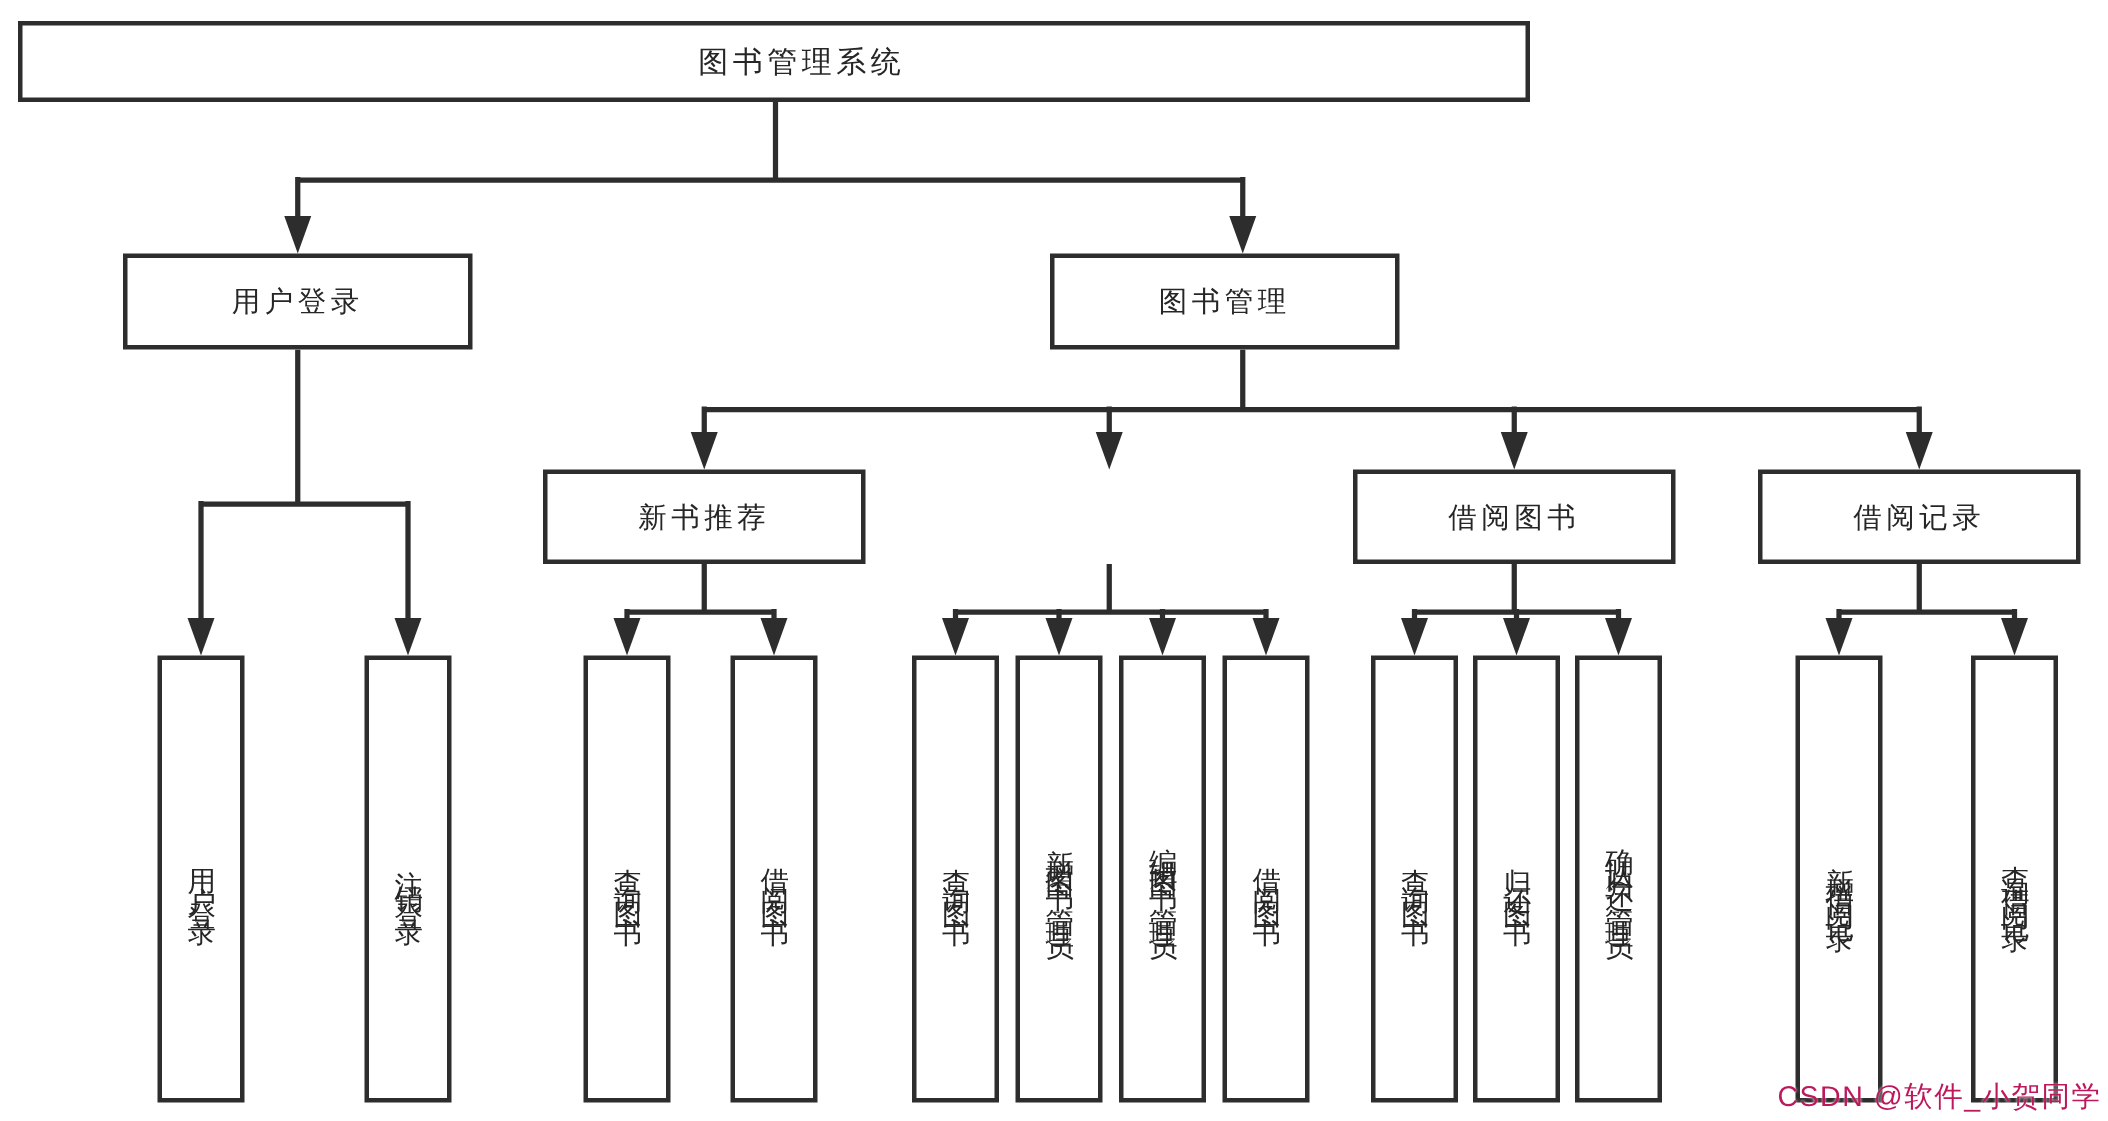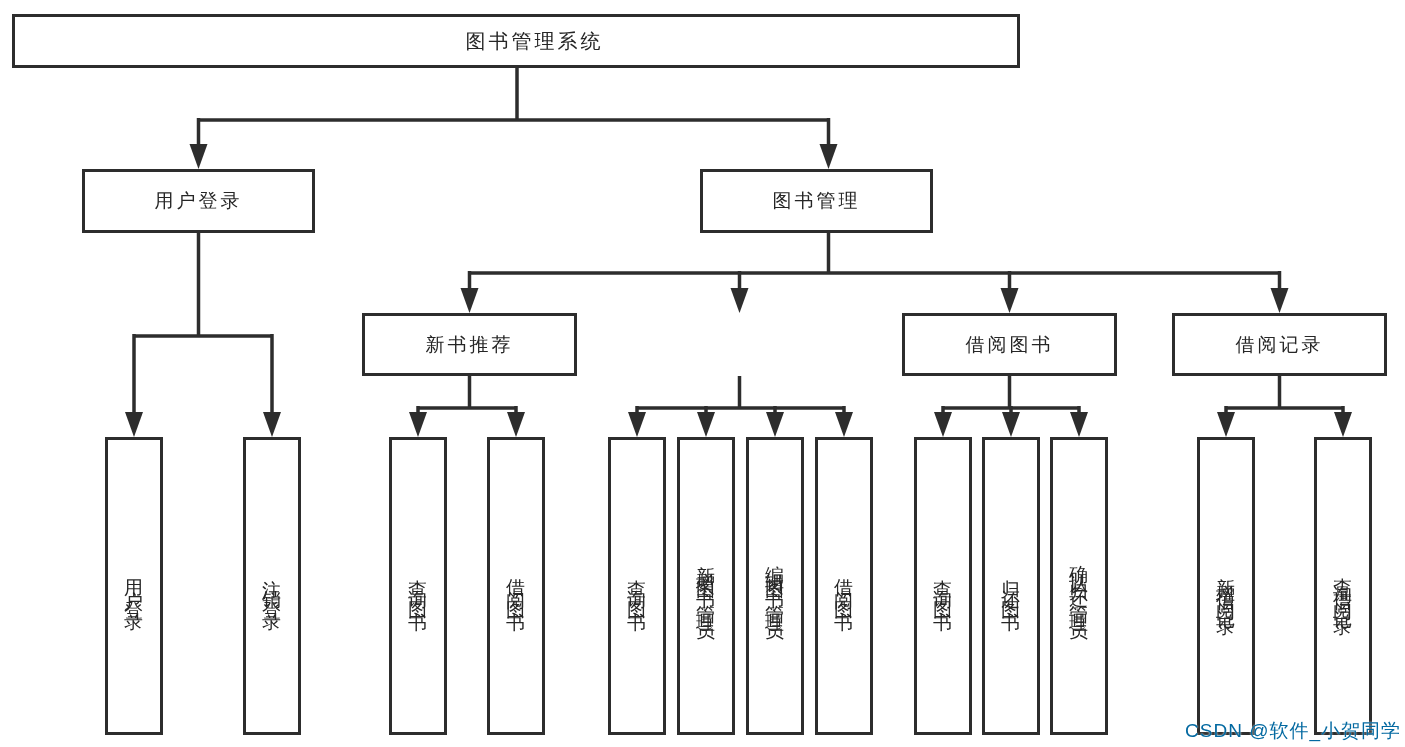--- a/index.html
+++ b/index.html
@@ -27,21 +27,21 @@
     font-size: 19px;
     letter-spacing: 11px;
     line-height: 1;
     white-space: nowrap;
   }
   .vtext.dense { letter-spacing: 8px; }
   .watermark {
     position: absolute; z-index: 3;
     right: 4px; bottom: 3px;
     font-size: 19px;
-    color: #0369a1;
+    color: #be185d;
     letter-spacing: 1px;
     text-shadow: 0 0 2px #ffffff;
     white-space: nowrap;
   }
 </style>
 </head>
 <body>
 
 <div class="stage">
 

